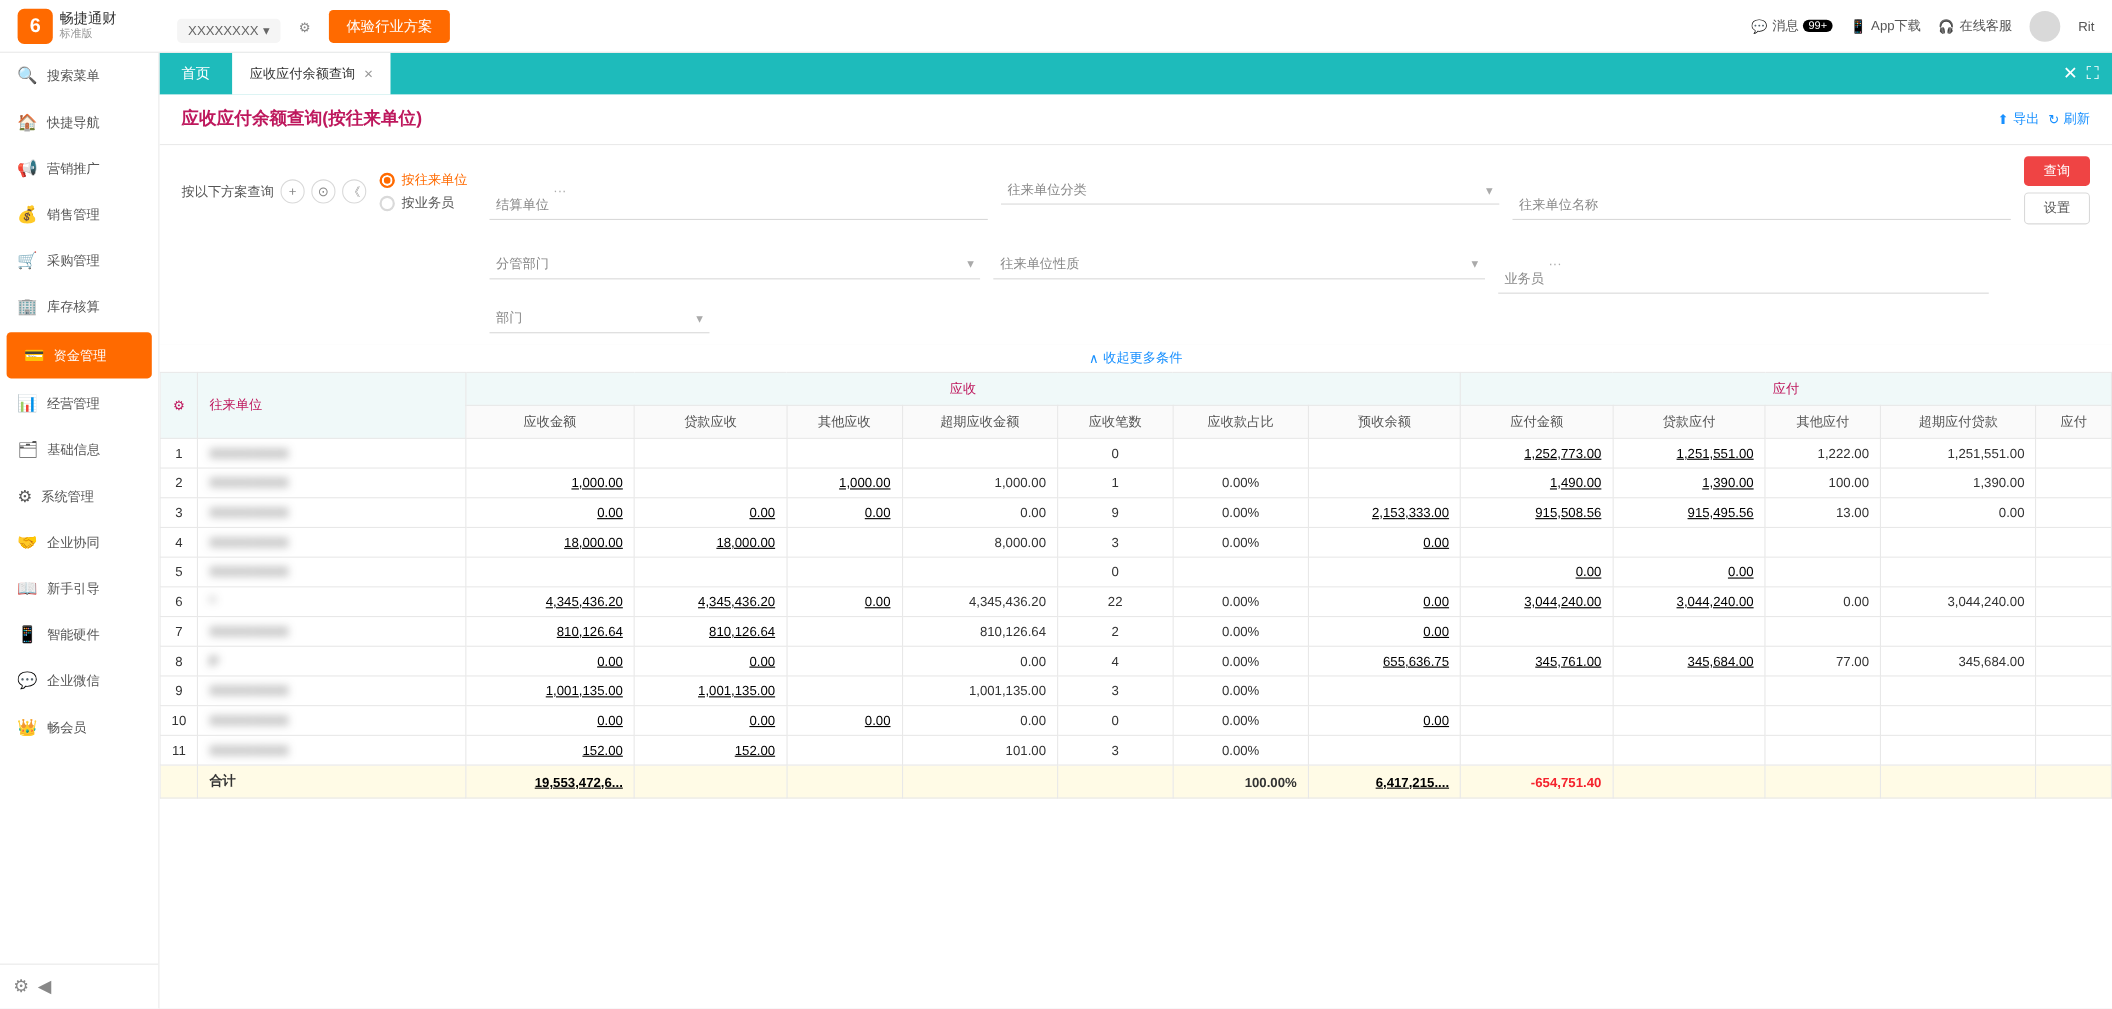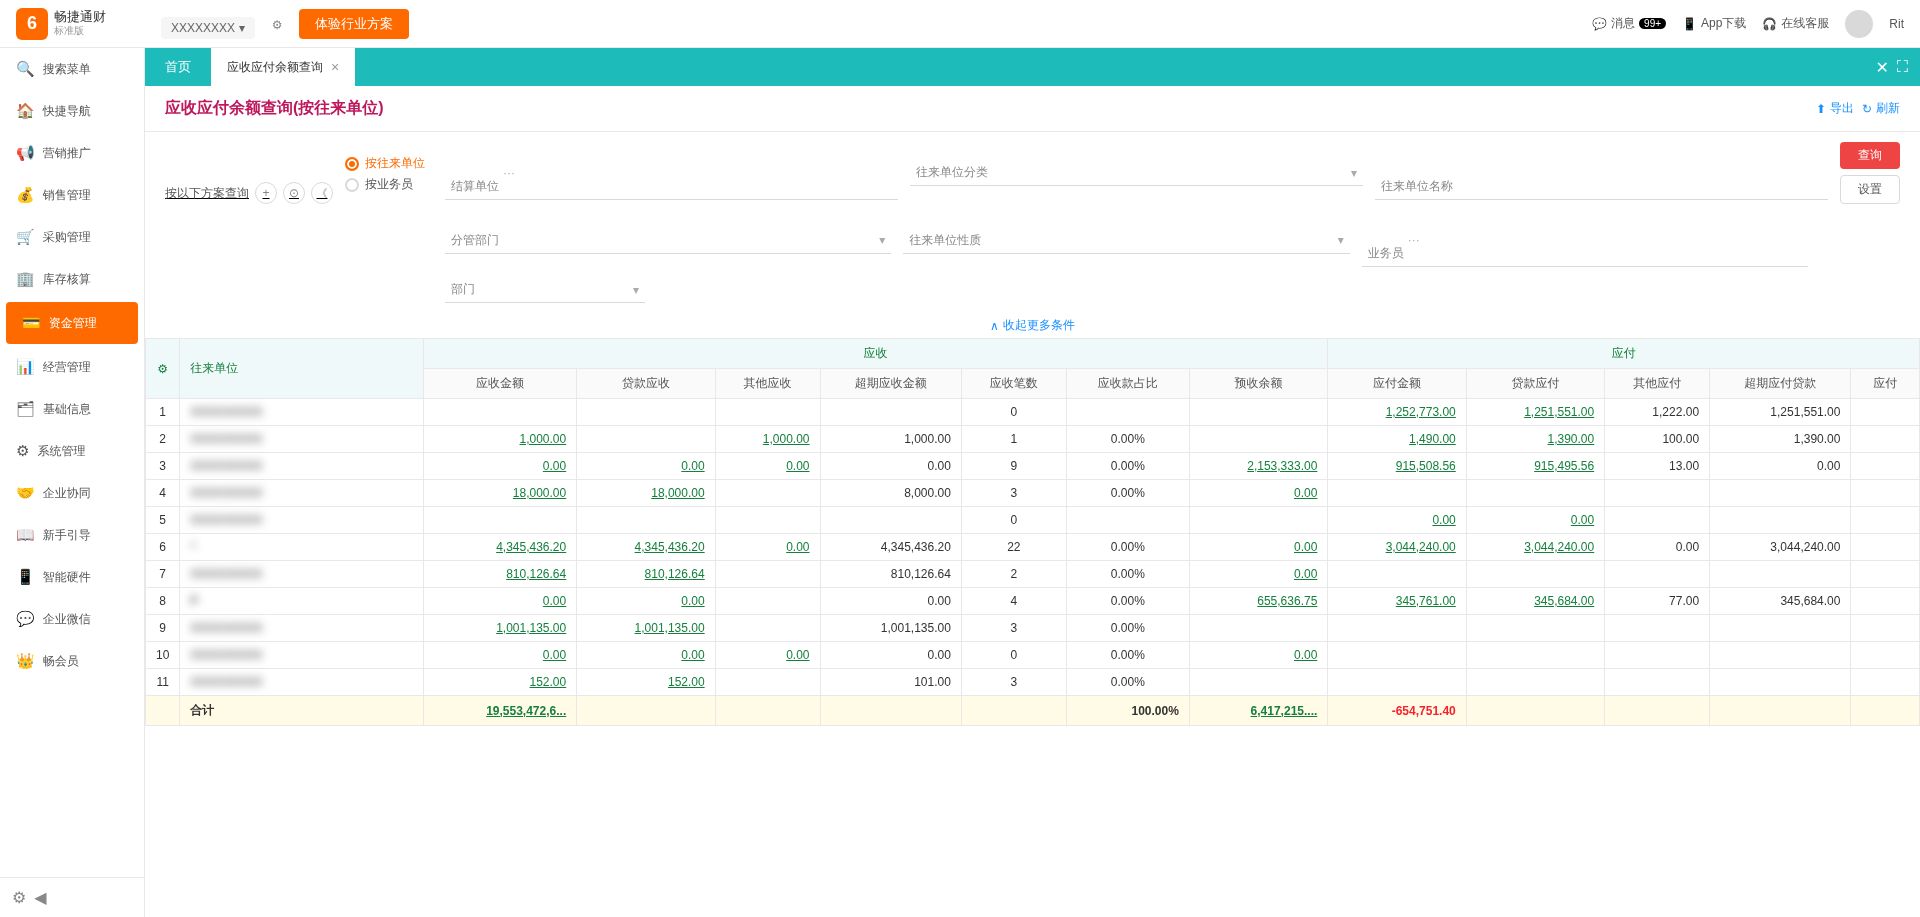--- a/index.html
+++ b/index.html
@@ -262,30 +262,30 @@
     th {
       background: #fafafa;
       color: #555;
       font-weight: normal;
       text-align: center;
     }
     td { color: #333; text-align: right; }
     td.text-left { text-align: left; }
     td.text-center { text-align: center; }
     .td-link {
-      color: #15803d;
+      color: #000000;
       text-decoration: underline;
       cursor: pointer;
     }
     .table-settings-cell {
       text-align: center; background: #fafafa;
     }
     
     .group-header th {
-      background: #f0f9f9; color: #15803d;
+      background: #f0f9f9; color: #be185d;
     }
     
     .total-row td {
       background: #fffbe6; font-weight: bold;
     }
     
     .table-area::-webkit-scrollbar { width: 8px; height: 8px; }
     .table-area::-webkit-scrollbar-thumb { background: #d9d9d9; border-radius: 4px; }
     .table-area::-webkit-scrollbar-track { background: #f5f5f5; }
 
@@ -425,21 +425,21 @@
             <span>↻</span>
             <span>刷新</span>
           </div>
         </div>
       </div>
     </div>
 
     <div class="filter-area">
       <div class="filter-row">
 
-        <div style="display:flex;align-items:flex-end;gap:8px;flex-shrink:0;align-self:stretch;text-decoration:underline;">
+        <div style="display:flex;align-items:center;gap:8px;flex-shrink:0;align-self:stretch;">
           <div style="display:flex;align-items:center;gap:6px;padding-top:2px;">
             <span style="color:#555;font-size:12px;white-space:nowrap;">按以下方案查询</span>
             <div class="filter-icon-btn">+</div>
             <div class="filter-icon-btn">⊙</div>
             <div class="filter-icon-btn" style="font-size:11px;">《</div>
           </div>
         </div>
 
         <div style="display:flex;flex-direction:column;gap:4px;flex-shrink:0;padding-top:2px;margin-right:8px;">
           <div class="filter-mode-item active">

